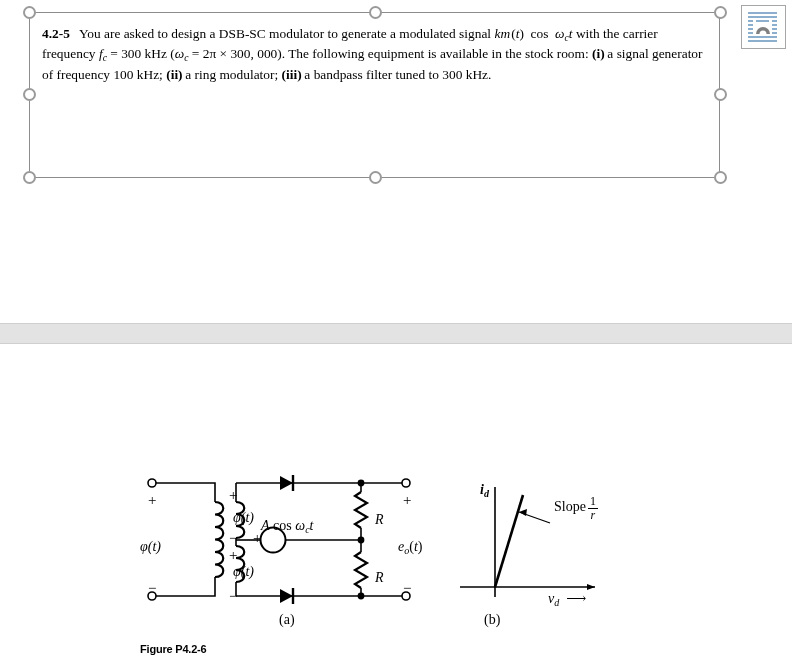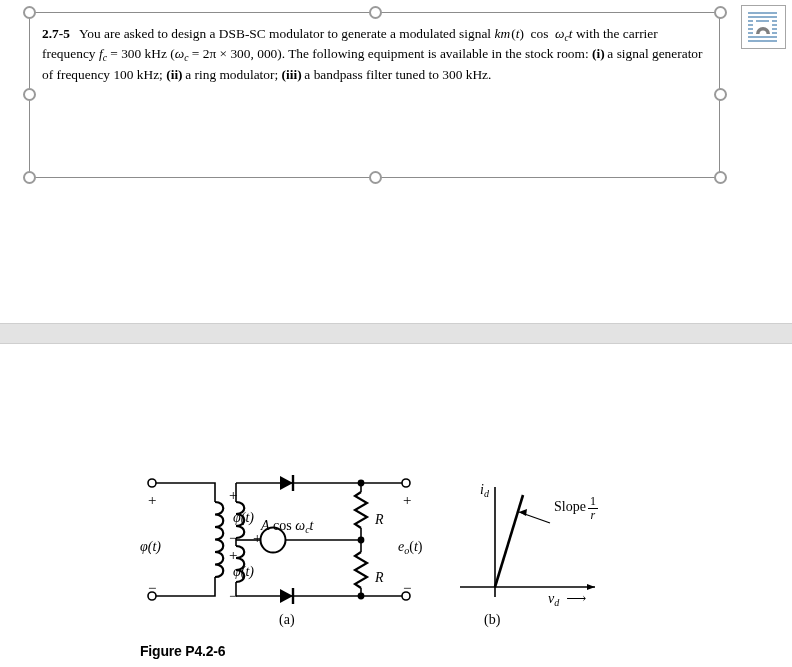--- a/index.html
+++ b/index.html
@@ -83,21 +83,21 @@
   #figure-area {
     position: absolute;
     left: 0; top: 440px;
     width: 792px; height: 227px;
   }
   #fig-caption {
     position: absolute;
     left: 140px; top: 203px;
     font-family: "Liberation Sans", "DejaVu Sans", sans-serif;
     font-weight: bold;
-    font-size: 14px;
+    font-size: 11px;
     letter-spacing: -0.2px;
   }
   .panel-label {
     position: absolute;
     font-size: 14px;
   }
   #label-a { left: 279px; top: 172px; }
   #label-b { left: 484px; top: 172px; }
 
   .cap { position: absolute; font-size: 14px; white-space: nowrap; }
@@ -129,21 +129,21 @@
 <div class="handle" style="left:23px;  top:6px;"></div>
 <div class="handle" style="left:369px; top:6px;"></div>
 <div class="handle" style="left:714px; top:6px;"></div>
 <div class="handle" style="left:23px;  top:88px;"></div>
 <div class="handle" style="left:714px; top:88px;"></div>
 <div class="handle" style="left:23px;  top:171px;"></div>
 <div class="handle" style="left:369px; top:171px;"></div>
 <div class="handle" style="left:714px; top:171px;"></div>
 
 <div id="problem-block">
-  <div class="prob-head">2.7-5</div>
+  <div class="prob-head">4.2-5</div>
   <div class="prob-body">
     You are asked to design a DSB-SC modulator to generate a modulated signal <i>km</i> (<i>t</i>)&nbsp; cos&nbsp; <i>ω<span class="sub">c</span>t</i> with
     the carrier frequency <i>f<span class="sub">c</span></i> = 300&nbsp;kHz (<i>ω<span class="sub">c</span></i> = 2π × 300, 000). The following equipment is available
     in the stock room: <b>(i)</b> a&nbsp;signal generator of frequency 100&nbsp;kHz; <b>(ii)</b> a ring modulator; <b>(iii)</b> a bandpass
     filter tuned to 300&nbsp;kHz.
   </div>
 </div>
 
 <div id="img-placeholder">
   <svg width="41" height="40" viewBox="0 0 41 40">
@@ -249,21 +249,21 @@
     <line x1="40" y1="12" x2="40" y2="122" stroke="#000" stroke-width="1.6"></line>
     <line x1="5" y1="112" x2="140" y2="112" stroke="#000" stroke-width="1.6"></line>
     <line x1="40" y1="112" x2="68" y2="20" stroke="#000" stroke-width="2.6"></line>
     <g>
       <line x1="95" y1="48" x2="64" y2="37" stroke="#000" stroke-width="1.3"></line>
       <polygon points="64,37 72,34 71,41" fill="#000"></polygon>
     </g>
     <polygon points="140,112 132,109 132,115" fill="#000"></polygon>
   </svg>
 
-  <span class="cap" style="left:480px; top:42px;"><i>i<span class="sub">d</span></i></span>
+  <span class="cap" style="left:480px; top:42px;font-weight:bold;"><i>i<span class="sub">d</span></i></span>
   <span class="cap" style="left:548px; top:150px;"><i>v<span class="sub">d</span></i>&nbsp;&nbsp;⟶</span>
   <span class="cap" style="left:554px; top:55px;"><span>Slope</span><span class="frac"><span class="num">1</span><span class="den">r</span></span></span>
 
   <span class="panel-label" id="label-a">(a)</span>
   <span class="panel-label" id="label-b">(b)</span>
 
   <div id="fig-caption">Figure P4.2-6</div>
 </div>
 
 </body></html>

